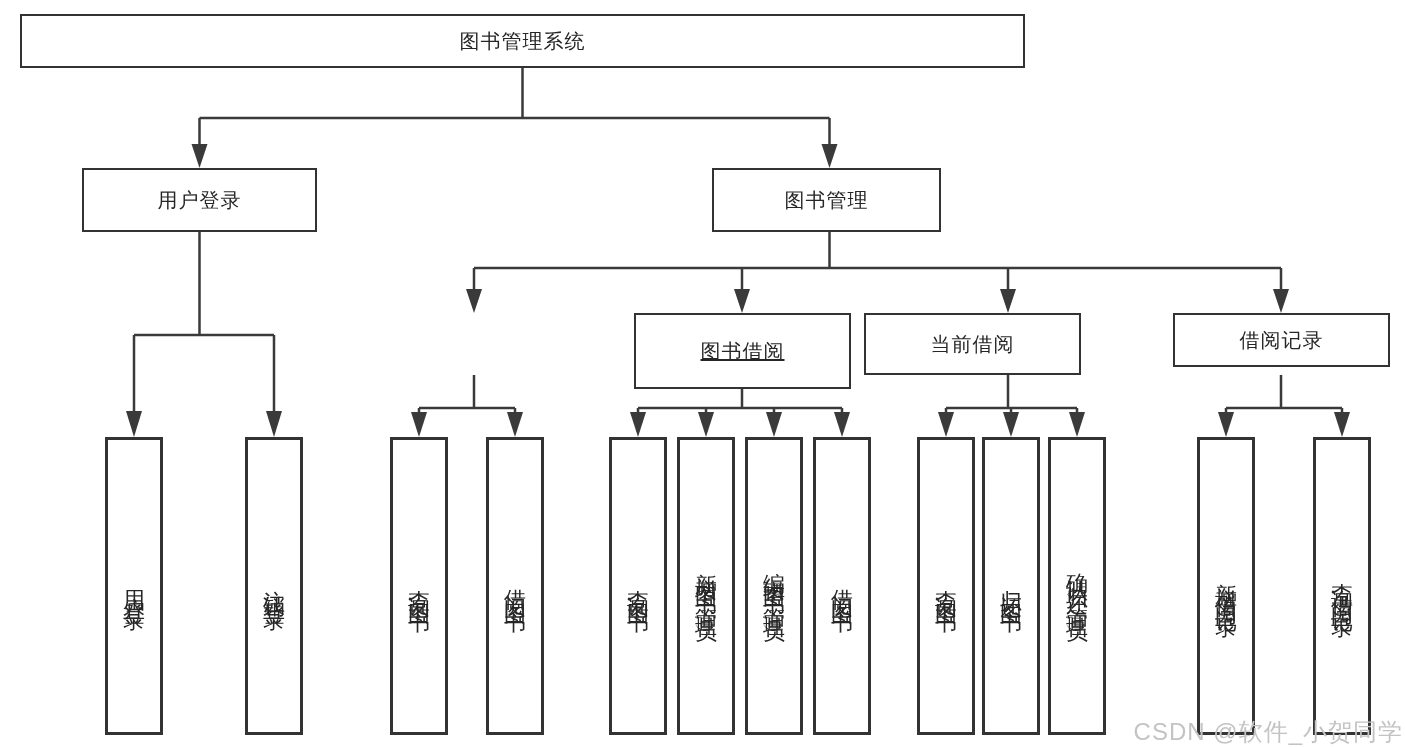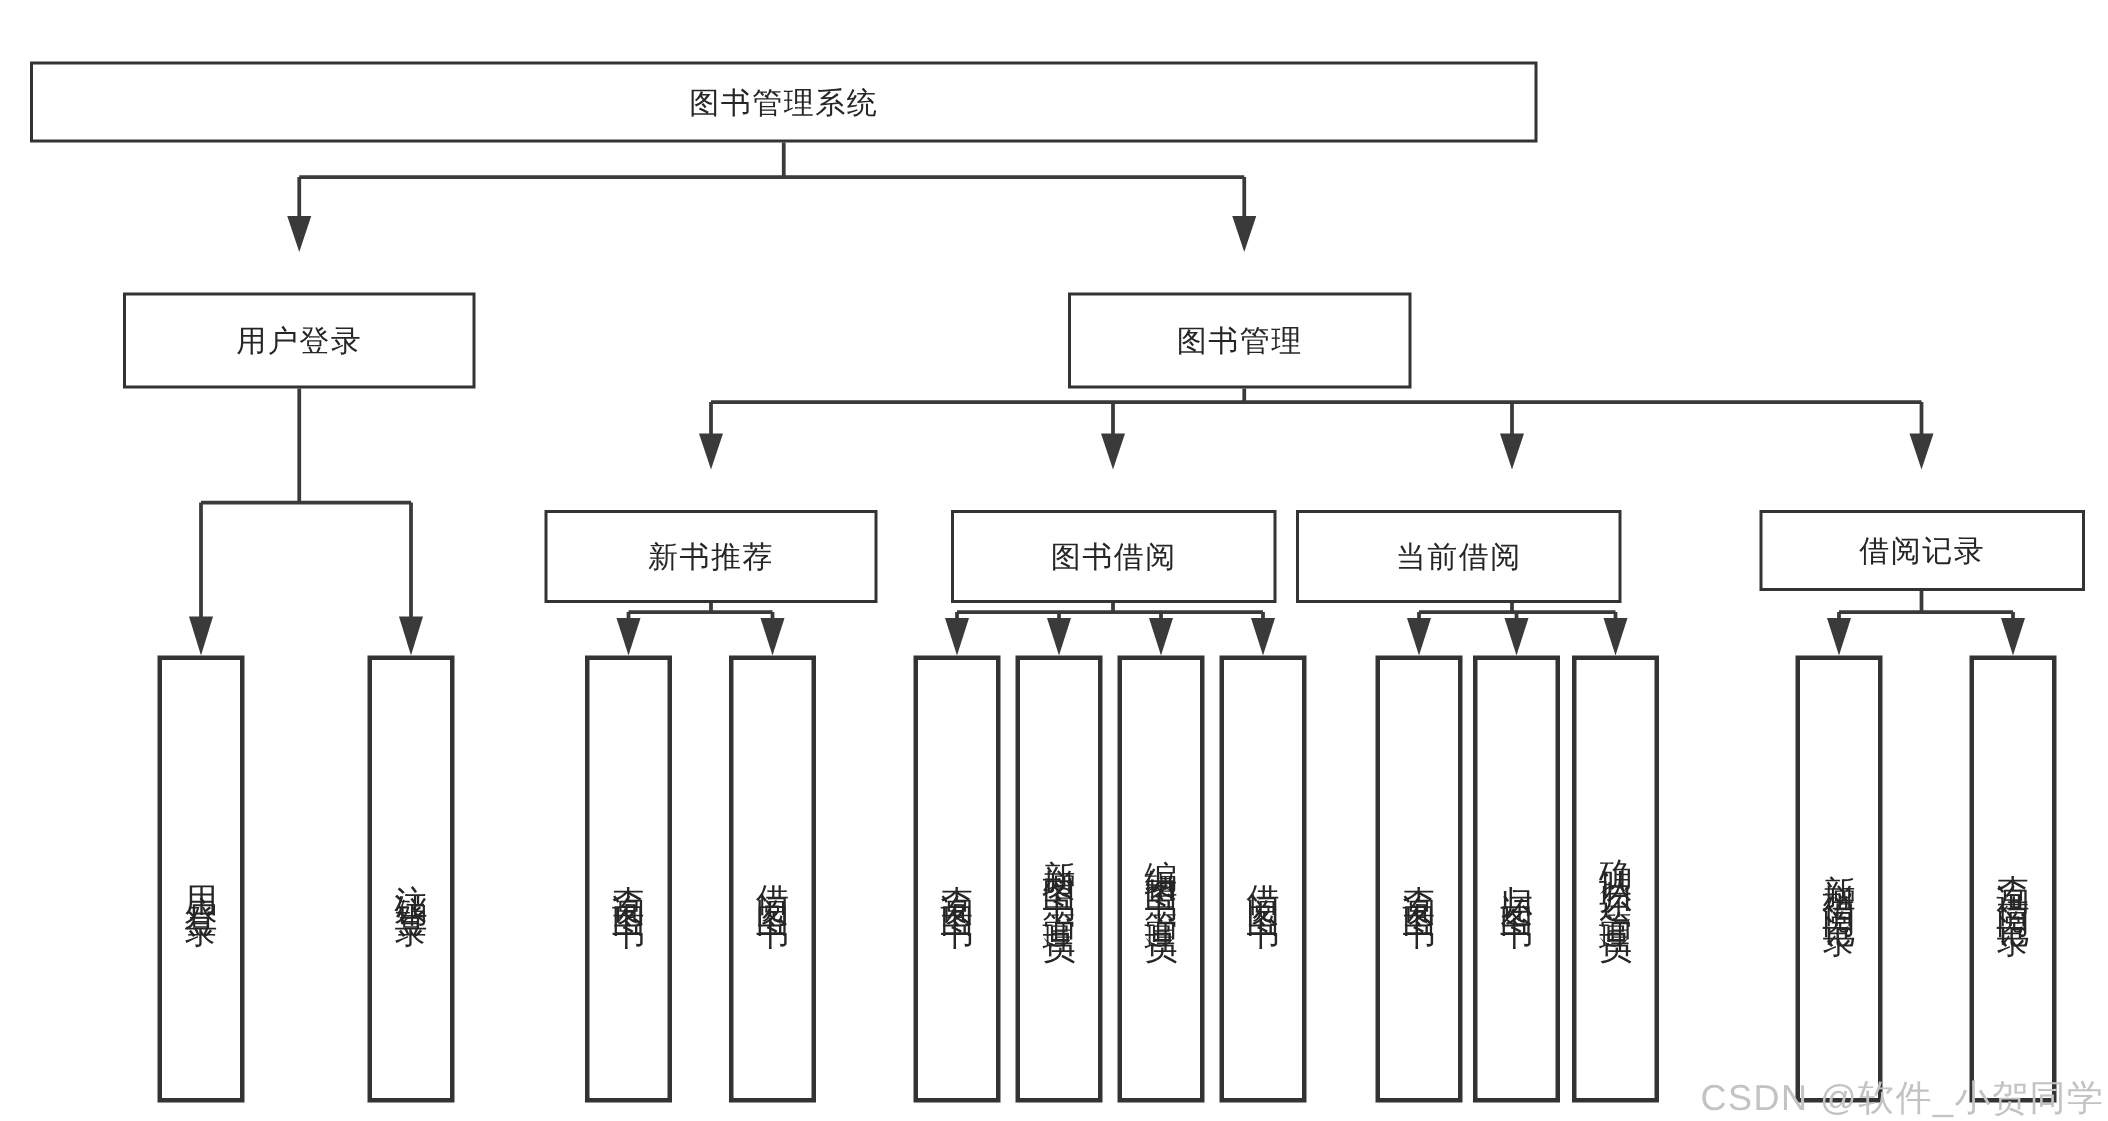--- a/index.html
+++ b/index.html
@@ -21,21 +21,21 @@
     background: #ffffff;
     border: 2px solid #333333;
     color: #262626;
     display: flex;
     align-items: center;
     justify-content: center;
     z-index: 2;
     text-align: center;
     white-space: nowrap;
   }
-  .h-node { font-size: 20px; letter-spacing: 1px; margin-top: 27px; }
+  .h-node { font-size: 20px; letter-spacing: 1px; }
   .root-node { font-size: 20px; }
   .v-node {
     border-width: 3px;
     writing-mode: vertical-rl;
     text-orientation: mixed;
     font-size: 22px;
     letter-spacing: 7px;
     line-height: 1;
     white-space: normal;
   }
@@ -104,22 +104,21 @@
       <polygon class="head" points="1218,412 1234,412 1226,437"></polygon>
       <polygon class="head" points="1334,412 1350,412 1342,437"></polygon>
     </g>
   </svg>
 
   <div class="node h-node root-node" style="left:20px; top:14px; width:1005px; height:54px;">图书管理系统</div>
 
   <div class="node h-node" style="left:82px; top:168px; width:235px; height:64px;">用户登录</div>
   <div class="node h-node" style="left:712px; top:168px; width:229px; height:64px;">图书管理</div>
 
-  <div class="node h-node" style="left:363px; top:313px; width:222px; height:62px;">新书推荐</div>
-  <div class="node h-node" style="left:634px; top:313px; width:217px; height:62px;">图书借阅</div>
+  <div class="node h-node" style="left:634px; top:313px; width:217px; height:76px;text-decoration:underline;">图书借阅</div>
   <div class="node h-node" style="left:864px; top:313px; width:217px; height:62px;">当前借阅</div>
   <div class="node h-node" style="left:1173px; top:313px; width:217px; height:54px;">借阅记录</div>
 
   <div class="node v-node" style="left:105px; top:437px; width:58px; height:298px;">用户登录</div>
   <div class="node v-node" style="left:245px; top:437px; width:58px; height:298px;">注销登录</div>
 
   <div class="node v-node" style="left:390px; top:437px; width:58px; height:298px;">查询图书</div>
   <div class="node v-node" style="left:486px; top:437px; width:58px; height:298px;">借阅图书</div>
 
   <div class="node v-node" style="left:609px; top:437px; width:58px; height:298px;">查询图书</div>

